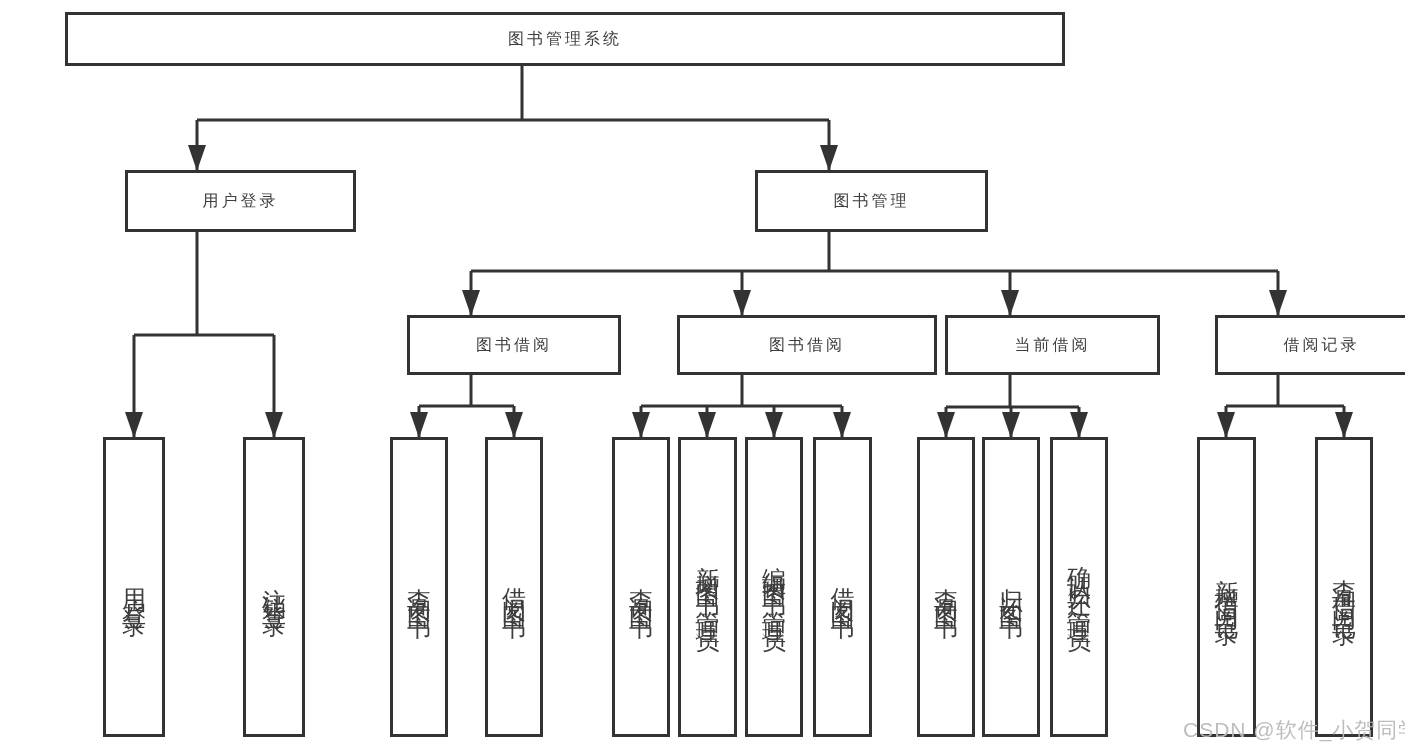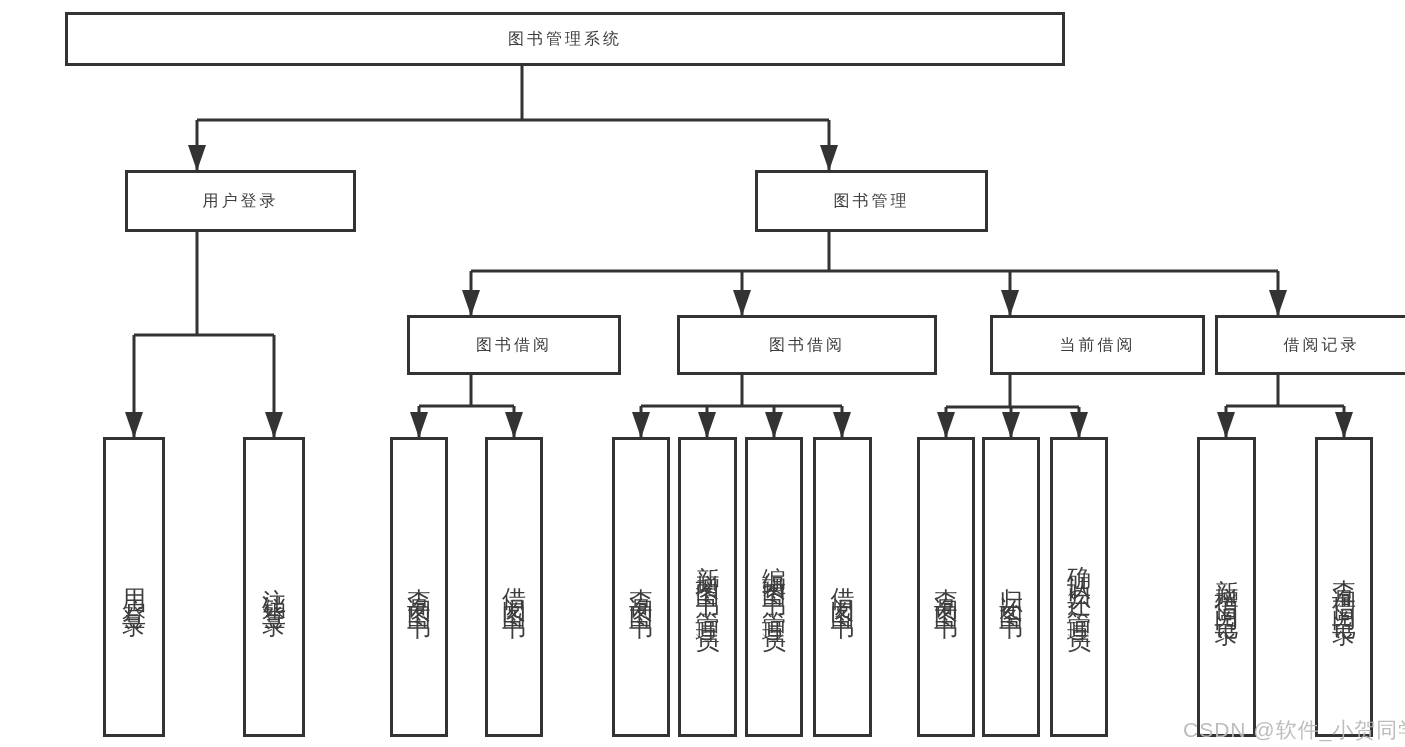--- a/index.html
+++ b/index.html
@@ -28,21 +28,21 @@
     line-height:1;
     color:#3d3d3d;
     white-space:nowrap;
   }
   
   #n-root{left:22px;top:12px;width:1000px;height:54px;}
   #n-l1a{left:82px;top:170px;width:231px;height:62px;}
   #n-l1b{left:712px;top:170px;width:233px;height:62px;}
   #n-l2a{left:364px;top:315px;width:214px;height:60px;}
   #n-l2b{left:634px;top:315px;width:260px;height:60px;}
-  #n-l2c{left:947px;top:315px;width:215px;height:60px;}
+  #n-l2c{left:902px;top:315px;width:215px;height:60px;}
   #n-l2d{left:1172px;top:315px;width:213px;height:60px;}
   .leaf{top:437px;height:300px;}
   #n-a1{left:103px;width:62px;}
   #n-a2{left:243px;width:62px;}
   #n-b1{left:390px;width:58px;}
   #n-b2{left:485px;width:58px;}
   #n-c1{left:612px;width:58px;}
   #n-c2{left:678px;width:59px;}
   #n-c3{left:745px;width:58px;}
   #n-c4{left:813px;width:59px;}

